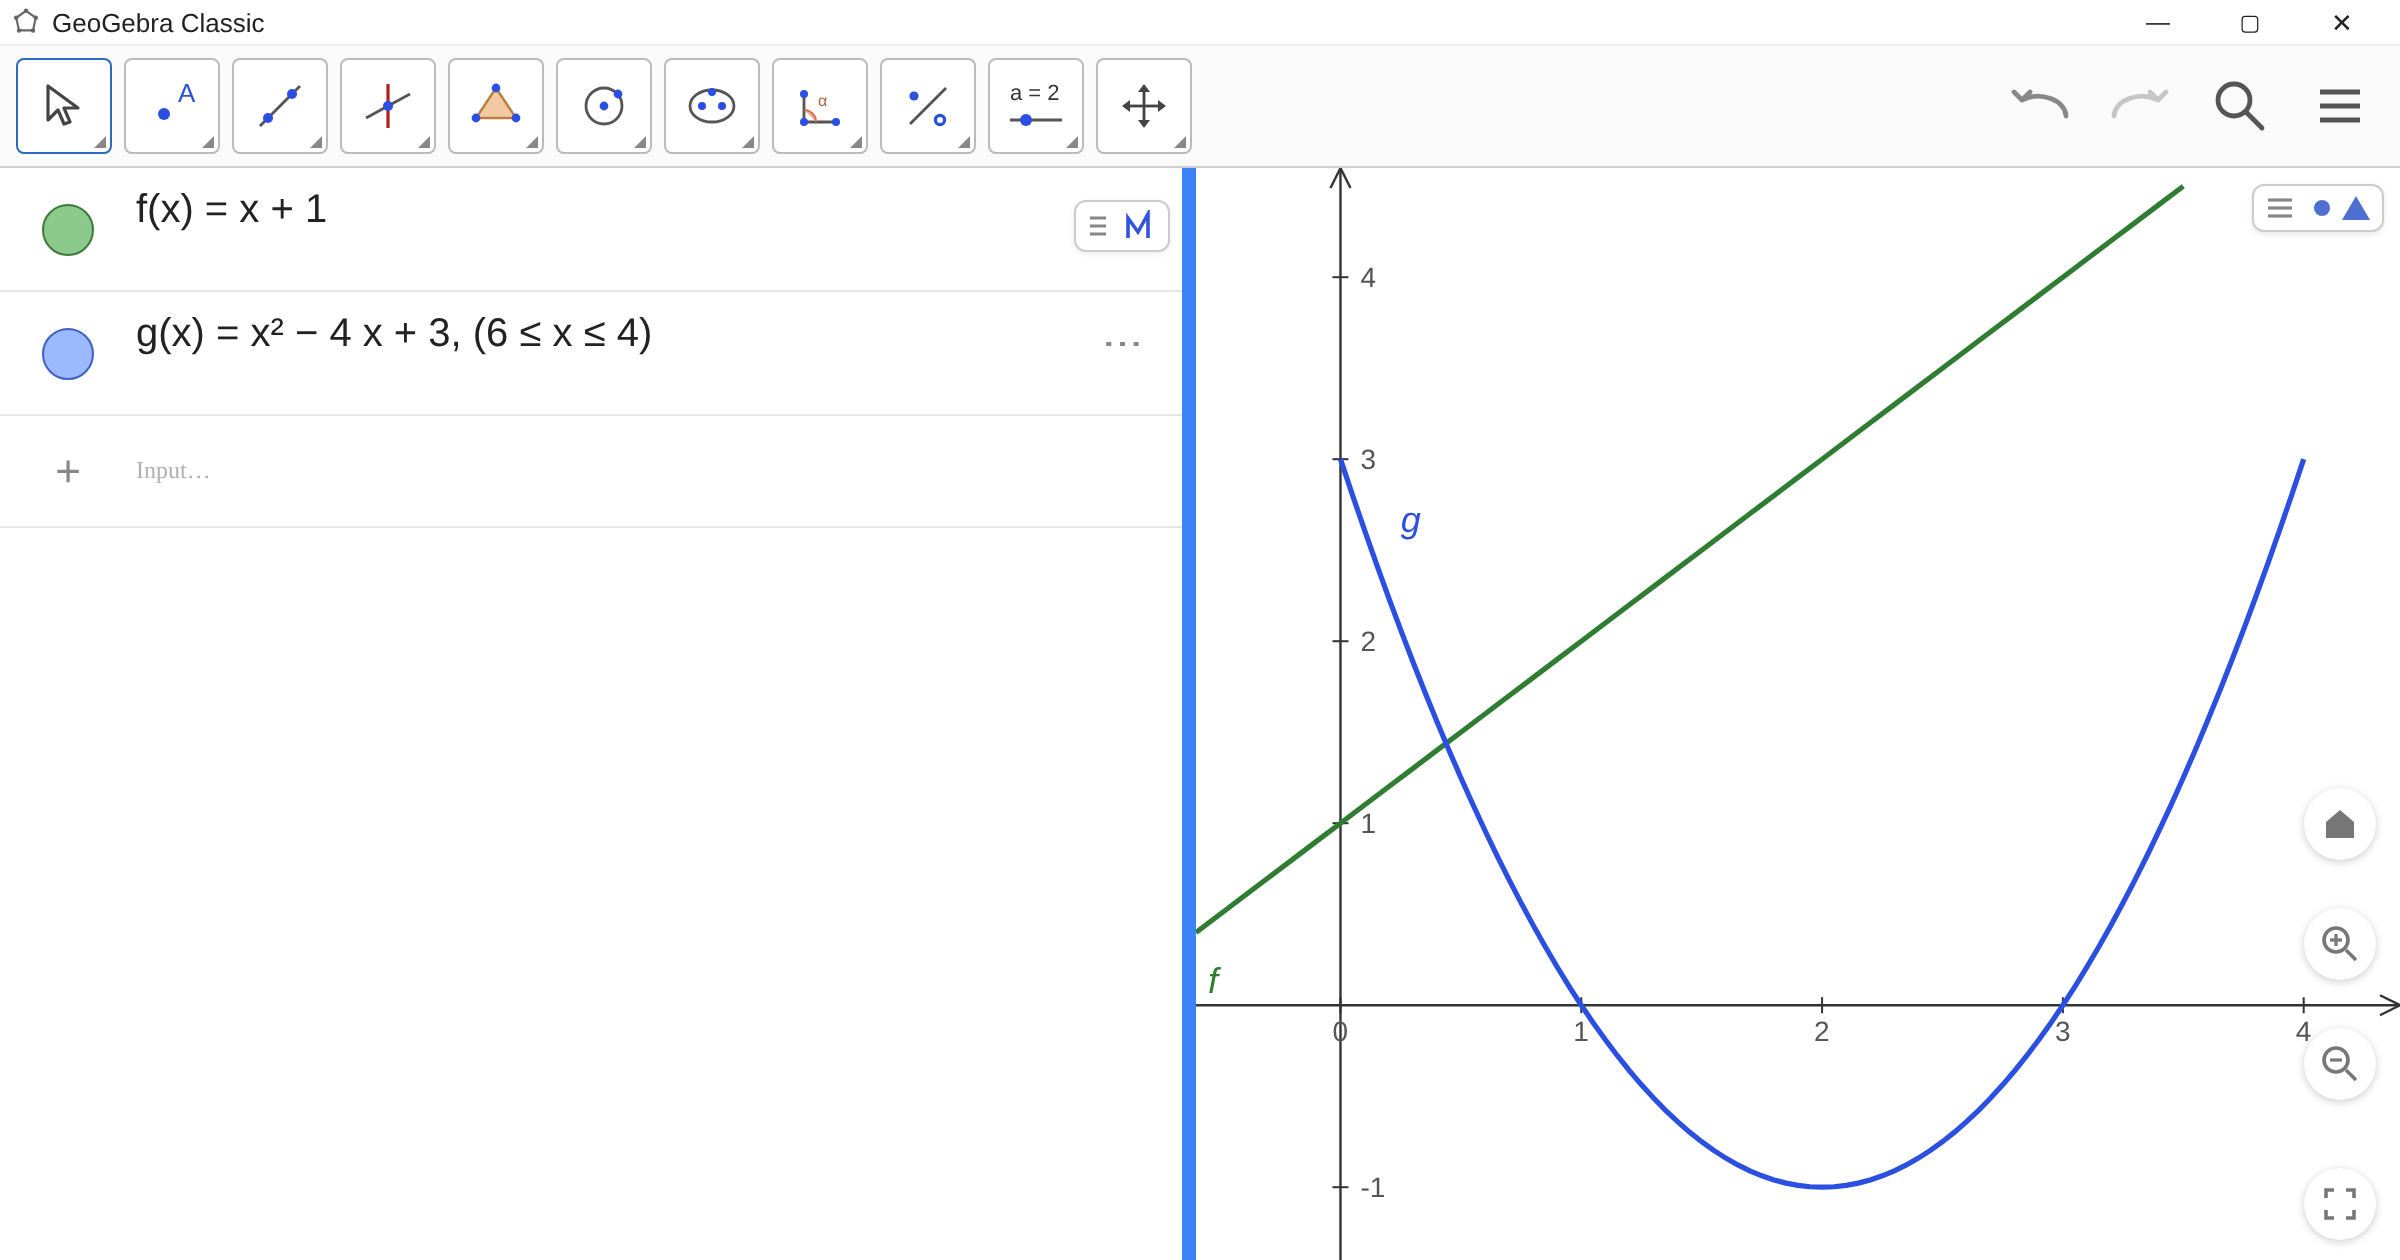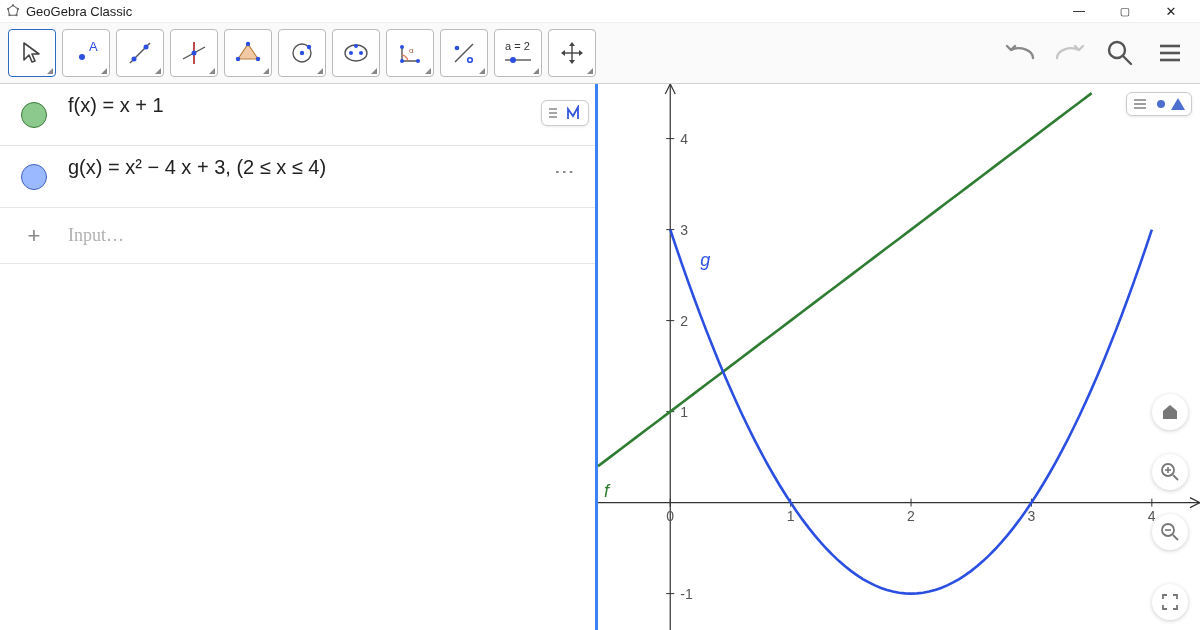--- a/index.html
+++ b/index.html
@@ -17,38 +17,38 @@
   
   .toolbar { height: 62px; border-top: 1px solid #f0f0f0; border-bottom: 1px solid #d0d0d0; display: flex; align-items: center; padding: 0 8px; gap: 6px; background:#fafafa;}
   .tool { width: 48px; height: 48px; border: 1px solid #bbb; border-radius: 4px; background: #fff; display: flex; align-items: center; justify-content: center; position: relative; cursor: pointer;}
   .tool.selected { border: 1.5px solid #2b6abf; }
   .tool .tri { position:absolute; bottom:2px; right:2px; width:0; height:0; border-left:6px solid transparent; border-bottom:6px solid #888;}
   .tool-spacer{flex:1;}
   .rightctrl { width: 44px; height: 44px; display:flex; align-items:center; justify-content:center; color:#888; cursor:pointer;}
 
   
   .main { flex: 1; display: flex; overflow: hidden; }
-  .algebra { width: 598px; border-right: 3px solid #3b82f6; display:flex; flex-direction:column; background:#fff;}
+  .algebra { width: 598px; border-right: 7px solid #3b82f6; display:flex; flex-direction:column; background:#fff;}
   .graphics { flex: 1; position: relative; background:#fff;}
 
   
   .row { display:flex; align-items:flex-start; border-bottom:1px solid #e5e5e5; padding:10px 8px 10px 0; min-height:62px;}
   .row .marble-cell{width:68px; display:flex; align-items:center; justify-content:center; align-self:center;}
   .marble{width:26px; height:26px; border-radius:50%; border:1.5px solid #666;}
   .marble.green{background:#8cc98c; border-color:#3a7a3a;}
   .marble.blue{background:#9ab9ff; border-color:#4060c0;}
   .row .content{flex:1; font-size:20px; font-family:'Times New Roman',serif; color:#222; display:flex; flex-direction:column; justify-content:center;}
   .row .side{width:44px; display:flex; align-items:flex-start; justify-content:center; color:#888; padding-top:6px;}
   .vdots{font-size:20px; line-height:4px; letter-spacing:0; writing-mode:vertical-rl;}
   .vdots::after{content:"⋮";}
   .subval{color:#444; font-size:18px; padding-top:10px;}
   .arrow{color:#888;}
   .input-row{display:flex; align-items:center; border-bottom:1px solid #e5e5e5; height:56px;}
   .input-row .plus{width:68px; text-align:center; font-size:22px; color:#888;}
-  .input-row input{border:none; outline:none; font-size:18px; font-family:'Times New Roman',serif; flex:1; color:#555;}
+  .input-row input{border:none; outline:none; font-size:12px; font-family:'Times New Roman',serif; flex:1; color:#555;}
   .input-row input::placeholder{color:#b0b0b0;}
 
   
   .small-card{border:1px solid #ccc; border-radius:6px; padding:4px 6px; display:flex; gap:4px; align-items:center; box-shadow:0 1px 3px rgba(0,0,0,.08); background:#fff;}
   .small-card svg{display:block;}
 
   
   .gbtn{position:absolute; width:36px; height:36px; border-radius:50%; background:#fff; box-shadow:0 1px 4px rgba(0,0,0,.2); display:flex; align-items:center; justify-content:center; color:#666; cursor:pointer;}
   .style-card{position:absolute; top:8px; right:8px; border:1px solid #ccc; border-radius:6px; padding:4px 6px; display:flex; align-items:center; gap:6px; background:#fff; box-shadow:0 1px 3px rgba(0,0,0,.1);}
   .style-card .dot{width:8px;height:8px;border-radius:50%;background:#4d6fd0; display:inline-block;}
@@ -218,21 +218,21 @@
             </svg>
         </div>
       </div>
     </div>
 
     <div class="row">
       <div class="marble-cell">
           <div class="marble blue"></div>
         </div>
       <div class="content">
-          <span>g(x)  =  x² − 4 x + 3,    (2 ≤ x ≤ 4)</span>
+          <span>g(x)  =  x² − 4 x + 3,    (6 ≤ x ≤ 4)</span>
         </div>
       <div class="side">
           <span class="vdots"></span>
         </div>
     </div>
 
 
     <div class="input-row">
       <div class="plus">+</div>
       <input type="text" placeholder="Input…" style="">

